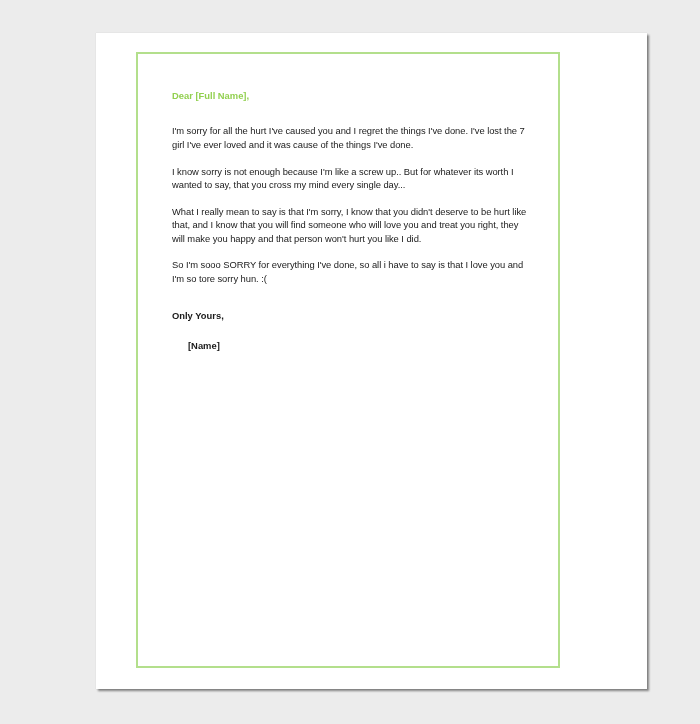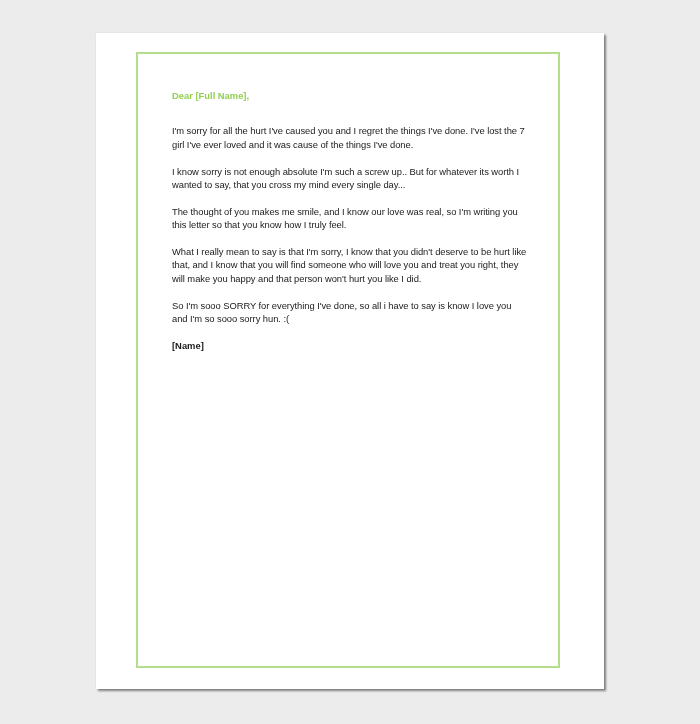--- a/index.html
+++ b/index.html
@@ -15,20 +15,21 @@
       font-family: "Liberation Sans", "DejaVu Sans", sans-serif;
     }
     .page {
       position: absolute;
       left: 96px;
       top: 33px;
       width: 508px;
       height: 656px;
       background: #ffffff;
       box-shadow: 2px 2px 2px rgba(0,0,0,0.45), 0 0 1px rgba(0,0,0,0.15);
+      padding-left: 43px;
     }
     .frame {
       position: absolute;
       left: 40px;
       top: 19px;
       width: 424px;
       height: 616px;
       border: 2px solid #b3df8c;
       box-sizing: border-box;
     }
@@ -49,30 +50,30 @@
     .para {
       margin: 0 0 13.4px 0;
       letter-spacing: -0.05px;
     }
     .closing {
       font-weight: bold;
       margin: 24px 0 6px 0;
     }
     .signature {
       font-weight: bold;
-      margin: 0;
+      margin: 16px;
     }
   </style>
 </head>
 <body>
 
 <div class="page">
   <div class="frame"></div>
   <div class="content">
     <p class="salutation">Dear [Full Name],</p>
     <p class="para">I'm sorry for all the hurt I've caused you and I regret the things I've done. I've lost the 7 girl I've ever loved and it was cause of the things I've done.</p>
-    <p class="para">I know sorry is not enough absolute I'm such a screw up.. But for whatever its worth I wanted to say, that you cross my mind every single day...</p>
-    <p class="para">The thought of you makes me smile, and I know our love was real, so I'm writing you this letter so that you know how I truly feel.</p>
+    <p class="para">I know sorry is not enough because I'm like a screw up.. But for whatever its worth I wanted to say, that you cross my mind every single day...</p>
     <p class="para">What I really mean to say is that I'm sorry, I know that you didn't deserve to be hurt like that, and I know that you will find someone who will love you and treat you right, they will make you happy and that person won't hurt you like I did.</p>
-    <p class="para">So I'm sooo SORRY for everything I've done, so all i have to say is know I love you and I'm so sooo sorry hun. :(</p>
+    <p class="para">So I'm sooo SORRY for everything I've done, so all i have to say is that I love you and I'm so tore sorry hun. :(</p>
+    <p class="closing">Only Yours,</p>
     <p class="signature">[Name]</p>
   </div>
 </div>
 
 </body></html>

